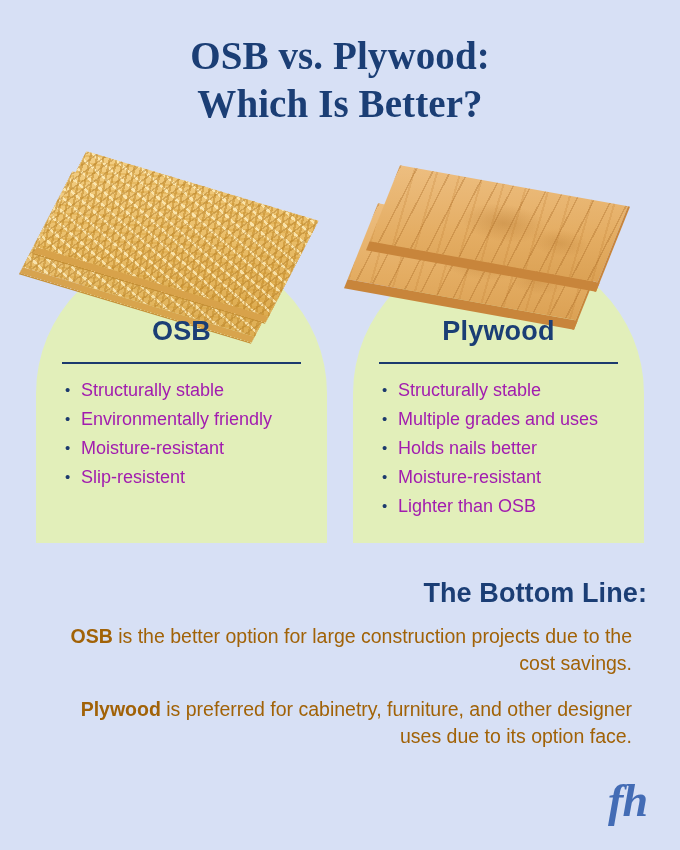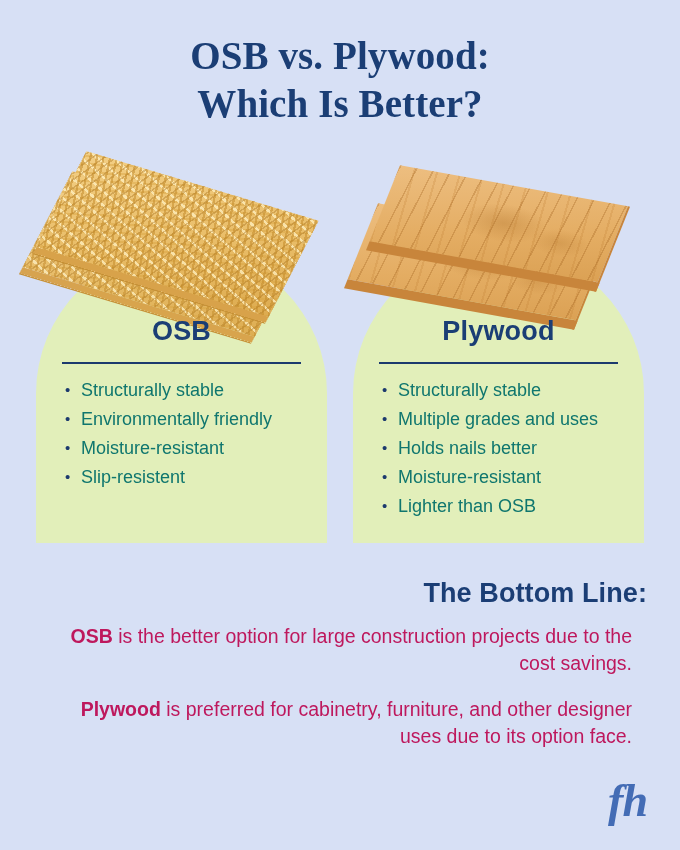--- a/index.html
+++ b/index.html
@@ -157,21 +157,21 @@
     width: 255px;
     margin: 0;
     padding: 0;
     list-style: none;
   }
   .bullet-item {
     position: relative;
     padding-left: 17px;
     font-size: 18px;
     line-height: 29px;
-    color: #0f766e;
+    color: #a21caf;
     white-space: nowrap;
   }
   .bullet-item::before {
     content: "\2022";
     position: absolute;
     left: 1px;
     top: -1px;
     font-size: 15px;
     color: #1c3a6e;
   }
@@ -187,21 +187,21 @@
   .bottom-heading {
     font-size: 27px;
     font-weight: 700;
     color: #1b3e75;
     margin: 0 0 14px 0;
     letter-spacing: 0.1px;
   }
   .bottom-para {
     font-size: 19.5px;
     line-height: 27px;
-    color: #be185d;
+    color: #a16207;
     margin: 0 0 19px 0;
     max-width: 585px;
   }
   .lead {
     font-weight: 700;
   }
 
   
   .logo {
     position: absolute;

